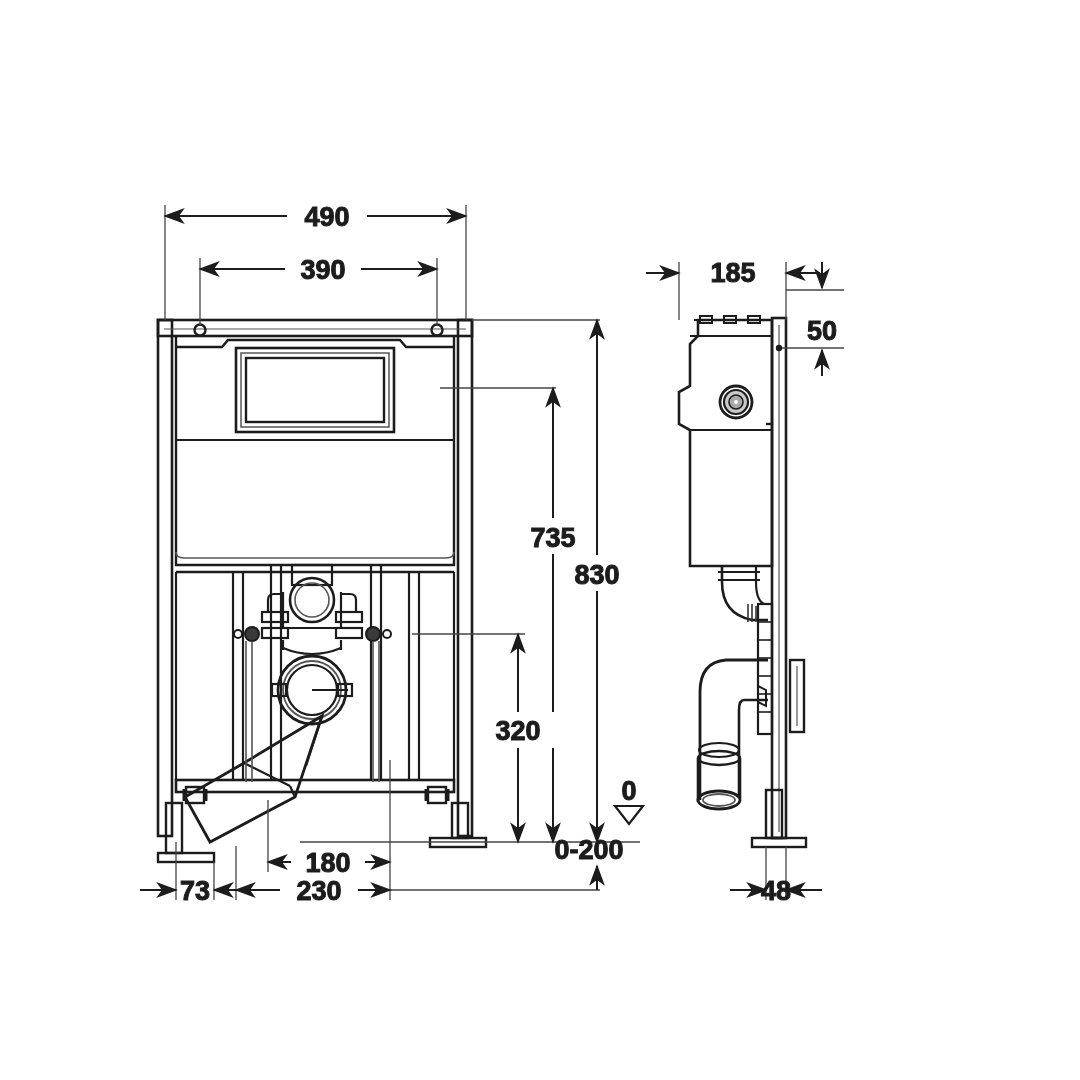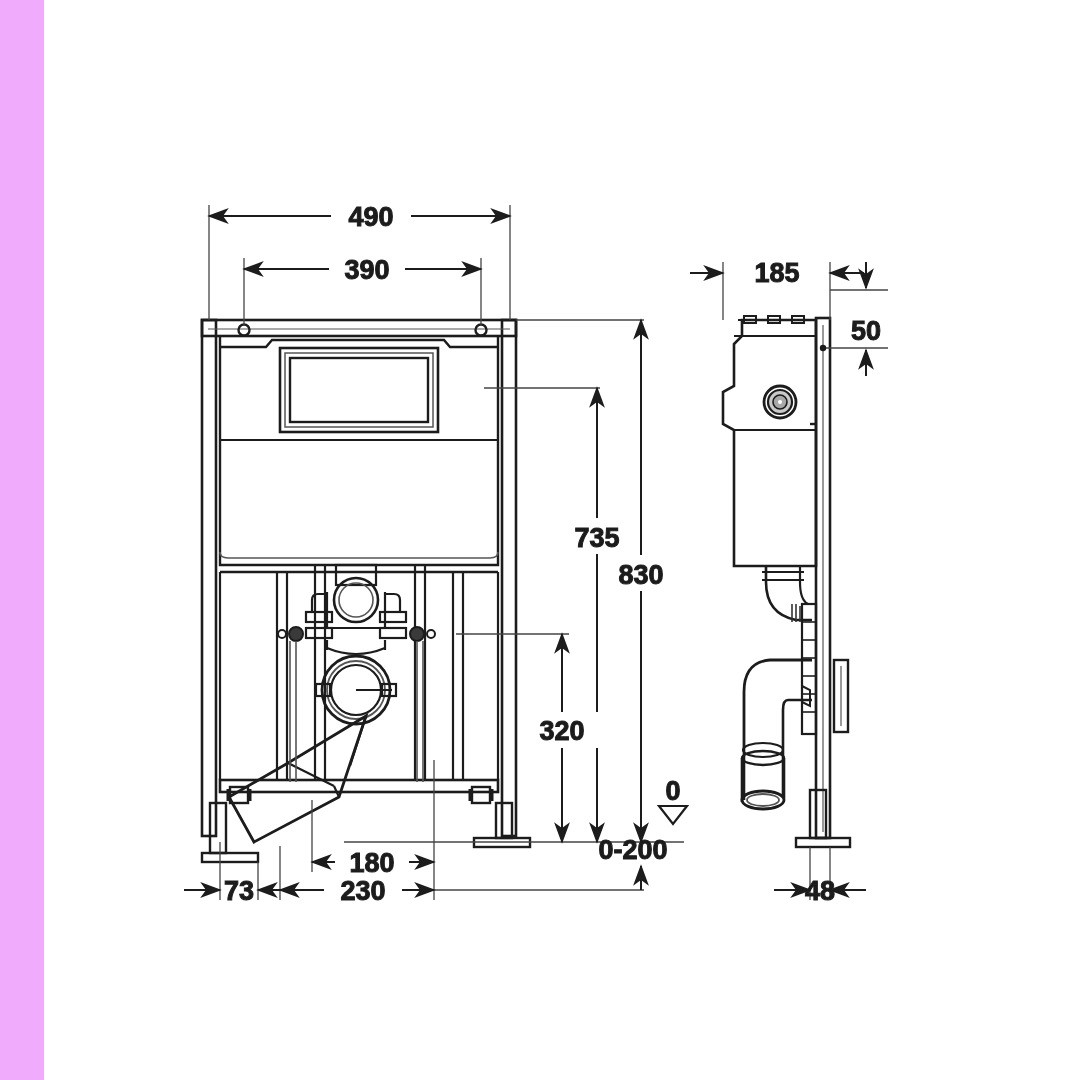--- a/index.html
+++ b/index.html
@@ -11,22 +11,21 @@
   body {
     width: 1080px;
     height: 1080px;
     font-family: "Liberation Sans", sans-serif;
     overflow: hidden;
   }
   #drawing-root {
     position: relative;
     width: 965px;
     height: 1080px;
-    background: #f0abfc;
-    padding-left: 44px;
+    background: #eab308;
   }
   svg#tech-drawing {
     display: block;
     width: 1080px;
     height: 1080px;
   }
   .dim-text {
     font-family: "Liberation Sans", sans-serif;
     font-size: 27px;
     font-weight: 700;

